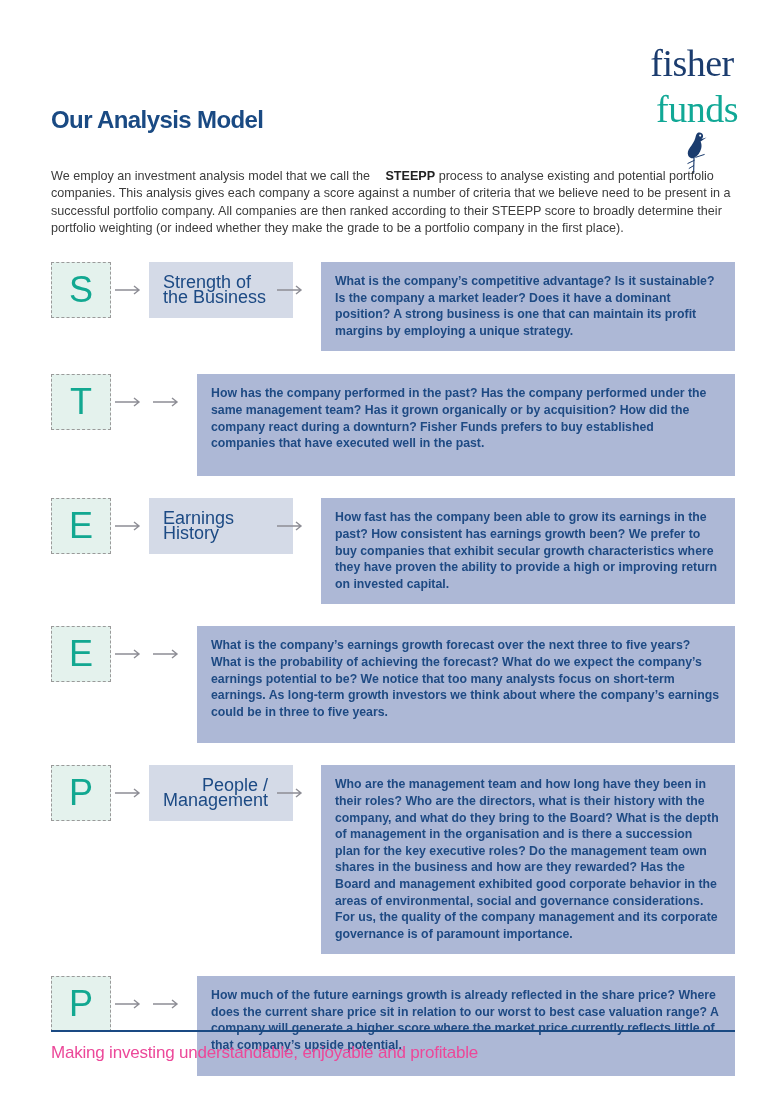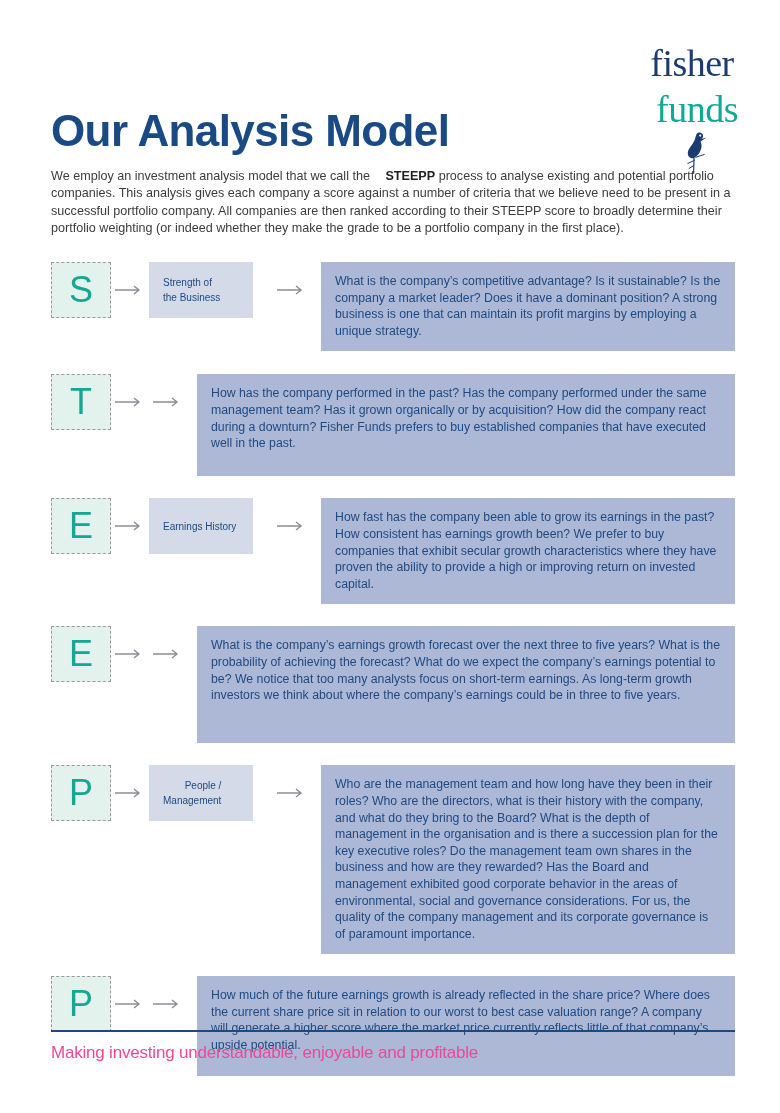--- a/index.html
+++ b/index.html
@@ -32,21 +32,21 @@
   }
   .logo-fisher { color: #1b3c6e; }
   .logo-funds  { color: #11a896; margin-left: 10px; }
   .bird-icon { display: block; margin-left: 4px; margin-top: -6px; }
 
   
   .page-title {
     position: absolute;
     top: 106px;
     left: 51px;
-    font-size: 44px;
+    font-size: 24px;
     font-weight: bold;
     color: #1a4a83;
     letter-spacing: -0.6px;
   }
 
   
   .intro {
     position: absolute;
     top: 168px;
     left: 51px;
@@ -99,34 +99,35 @@
     align-items: center;
     justify-content: center;
   }
   .arrow svg { display: block; }
 
   .name-cell {
     flex: 0 0 124px;
     width: 124px;
   }
   .name-box {
-    width: 104px;
+    width: 144px;
     min-height: 56px;
     background: #d4dae7;
     color: #1c4a84;
-    font-size: 10px;
+    font-size: 18px;
     line-height: 15px;
     display: flex;
     align-items: center;
     padding: 8px 0 8px 14px;
   }
 
   .desc-cell {
     flex: 1 1 auto;
     padding-left: 10px;
+    font-weight: bold;
   }
   .desc-box {
     background: #adb8d6;
     color: #1e4a83;
     font-size: 12.3px;
     line-height: 16.6px;
     padding: 11px 14px 12px 14px;
   }
 
   

